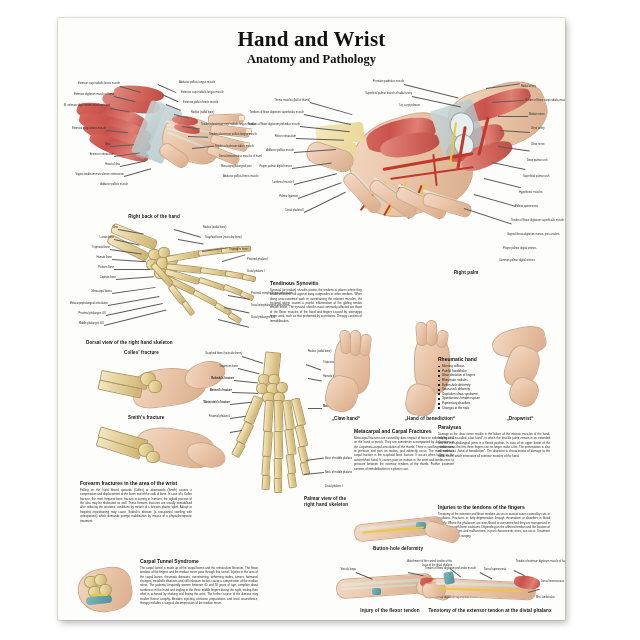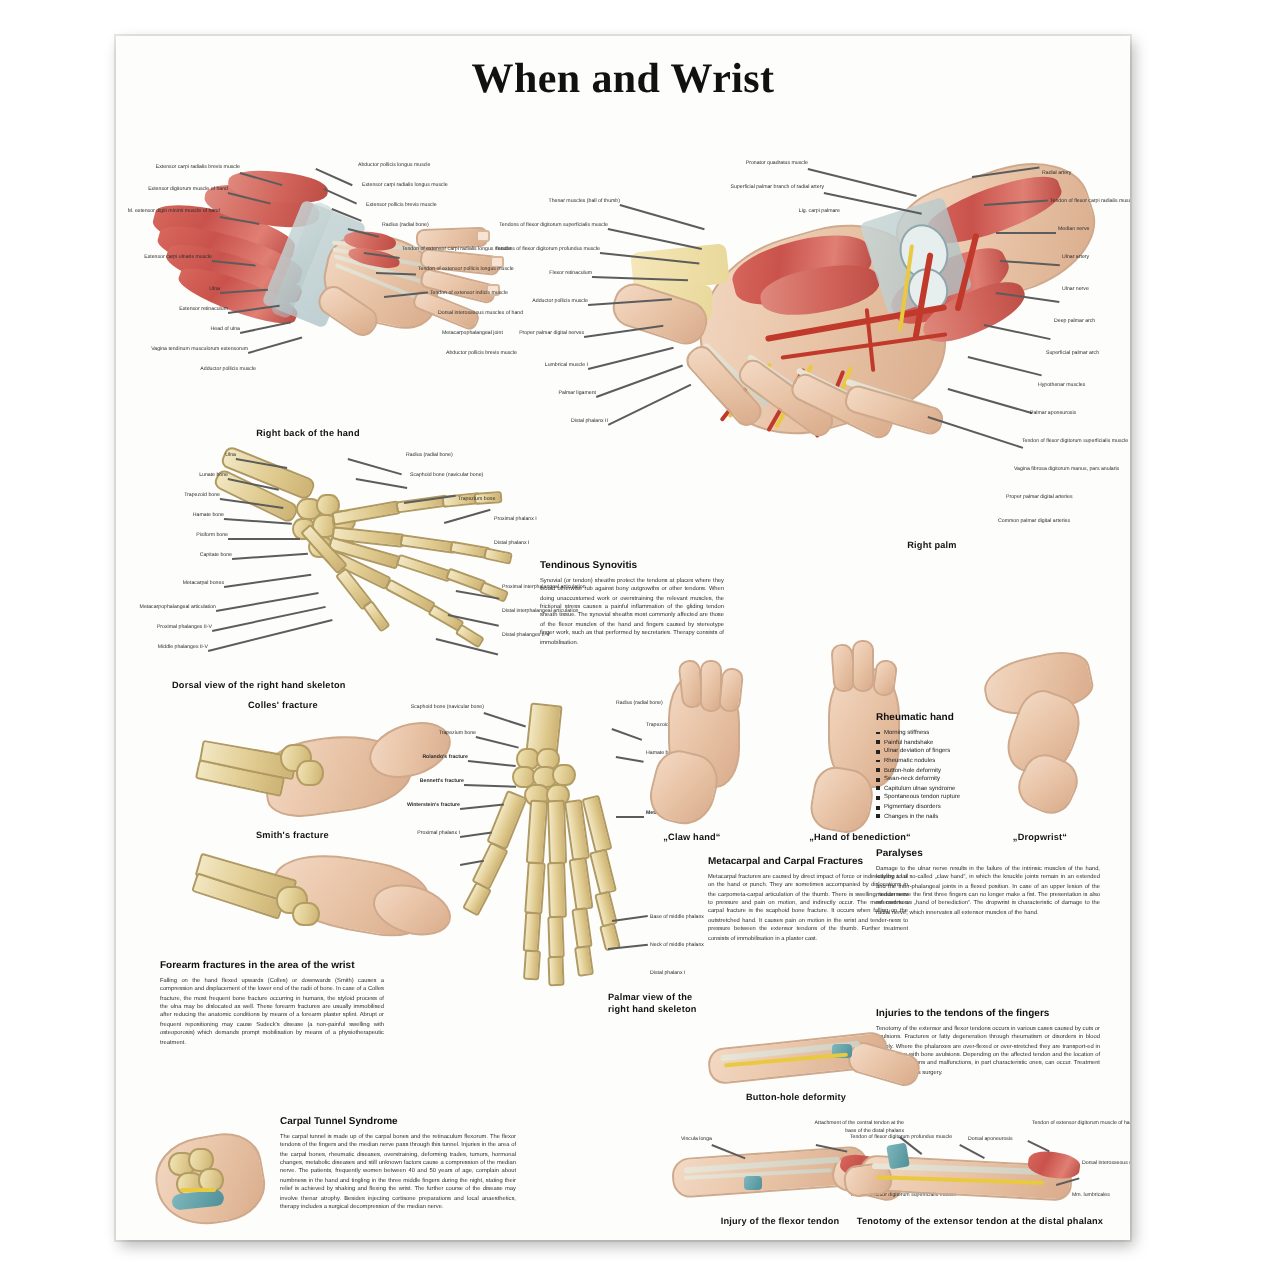--- a/index.html
+++ b/index.html
@@ -60,21 +60,22 @@
   .fat{position:absolute;background:
       linear-gradient(100deg,#f5e7b9,#e9d89a);border-radius:4px;}
   .teal{position:absolute;background:
       linear-gradient(120deg,#7fb8bd,#4f8f98);border-radius:2px;}
 </style>
 </head>
 <body>
 
 <div id="poster">
 
-  <div class="ttl" id="title-main">When and Wrist</div>
+  <div class="ttl" id="title-main">Hand and Wrist</div>
+  <div class="ttl" id="title-sub">Anatomy and Pathology</div>
 
   <div class="panel" style="left:4px;top:52px;width:205px;height:155px;">
 
     <div class="muscle" style="left:14px;top:36px;width:72px;height:22px;transform:rotate(14deg);"></div>
     <div class="muscle" style="left:16px;top:48px;width:74px;height:20px;transform:rotate(16deg);"></div>
     <div class="muscle" style="left:20px;top:58px;width:70px;height:18px;transform:rotate(18deg);"></div>
     <div class="muscle2" style="left:40px;top:24px;width:58px;height:18px;transform:rotate(10deg);"></div>
     <div class="muscle2" style="left:52px;top:16px;width:50px;height:15px;transform:rotate(6deg);"></div>
     <div class="muscle" style="left:26px;top:70px;width:62px;height:16px;transform:rotate(20deg);"></div>
 

